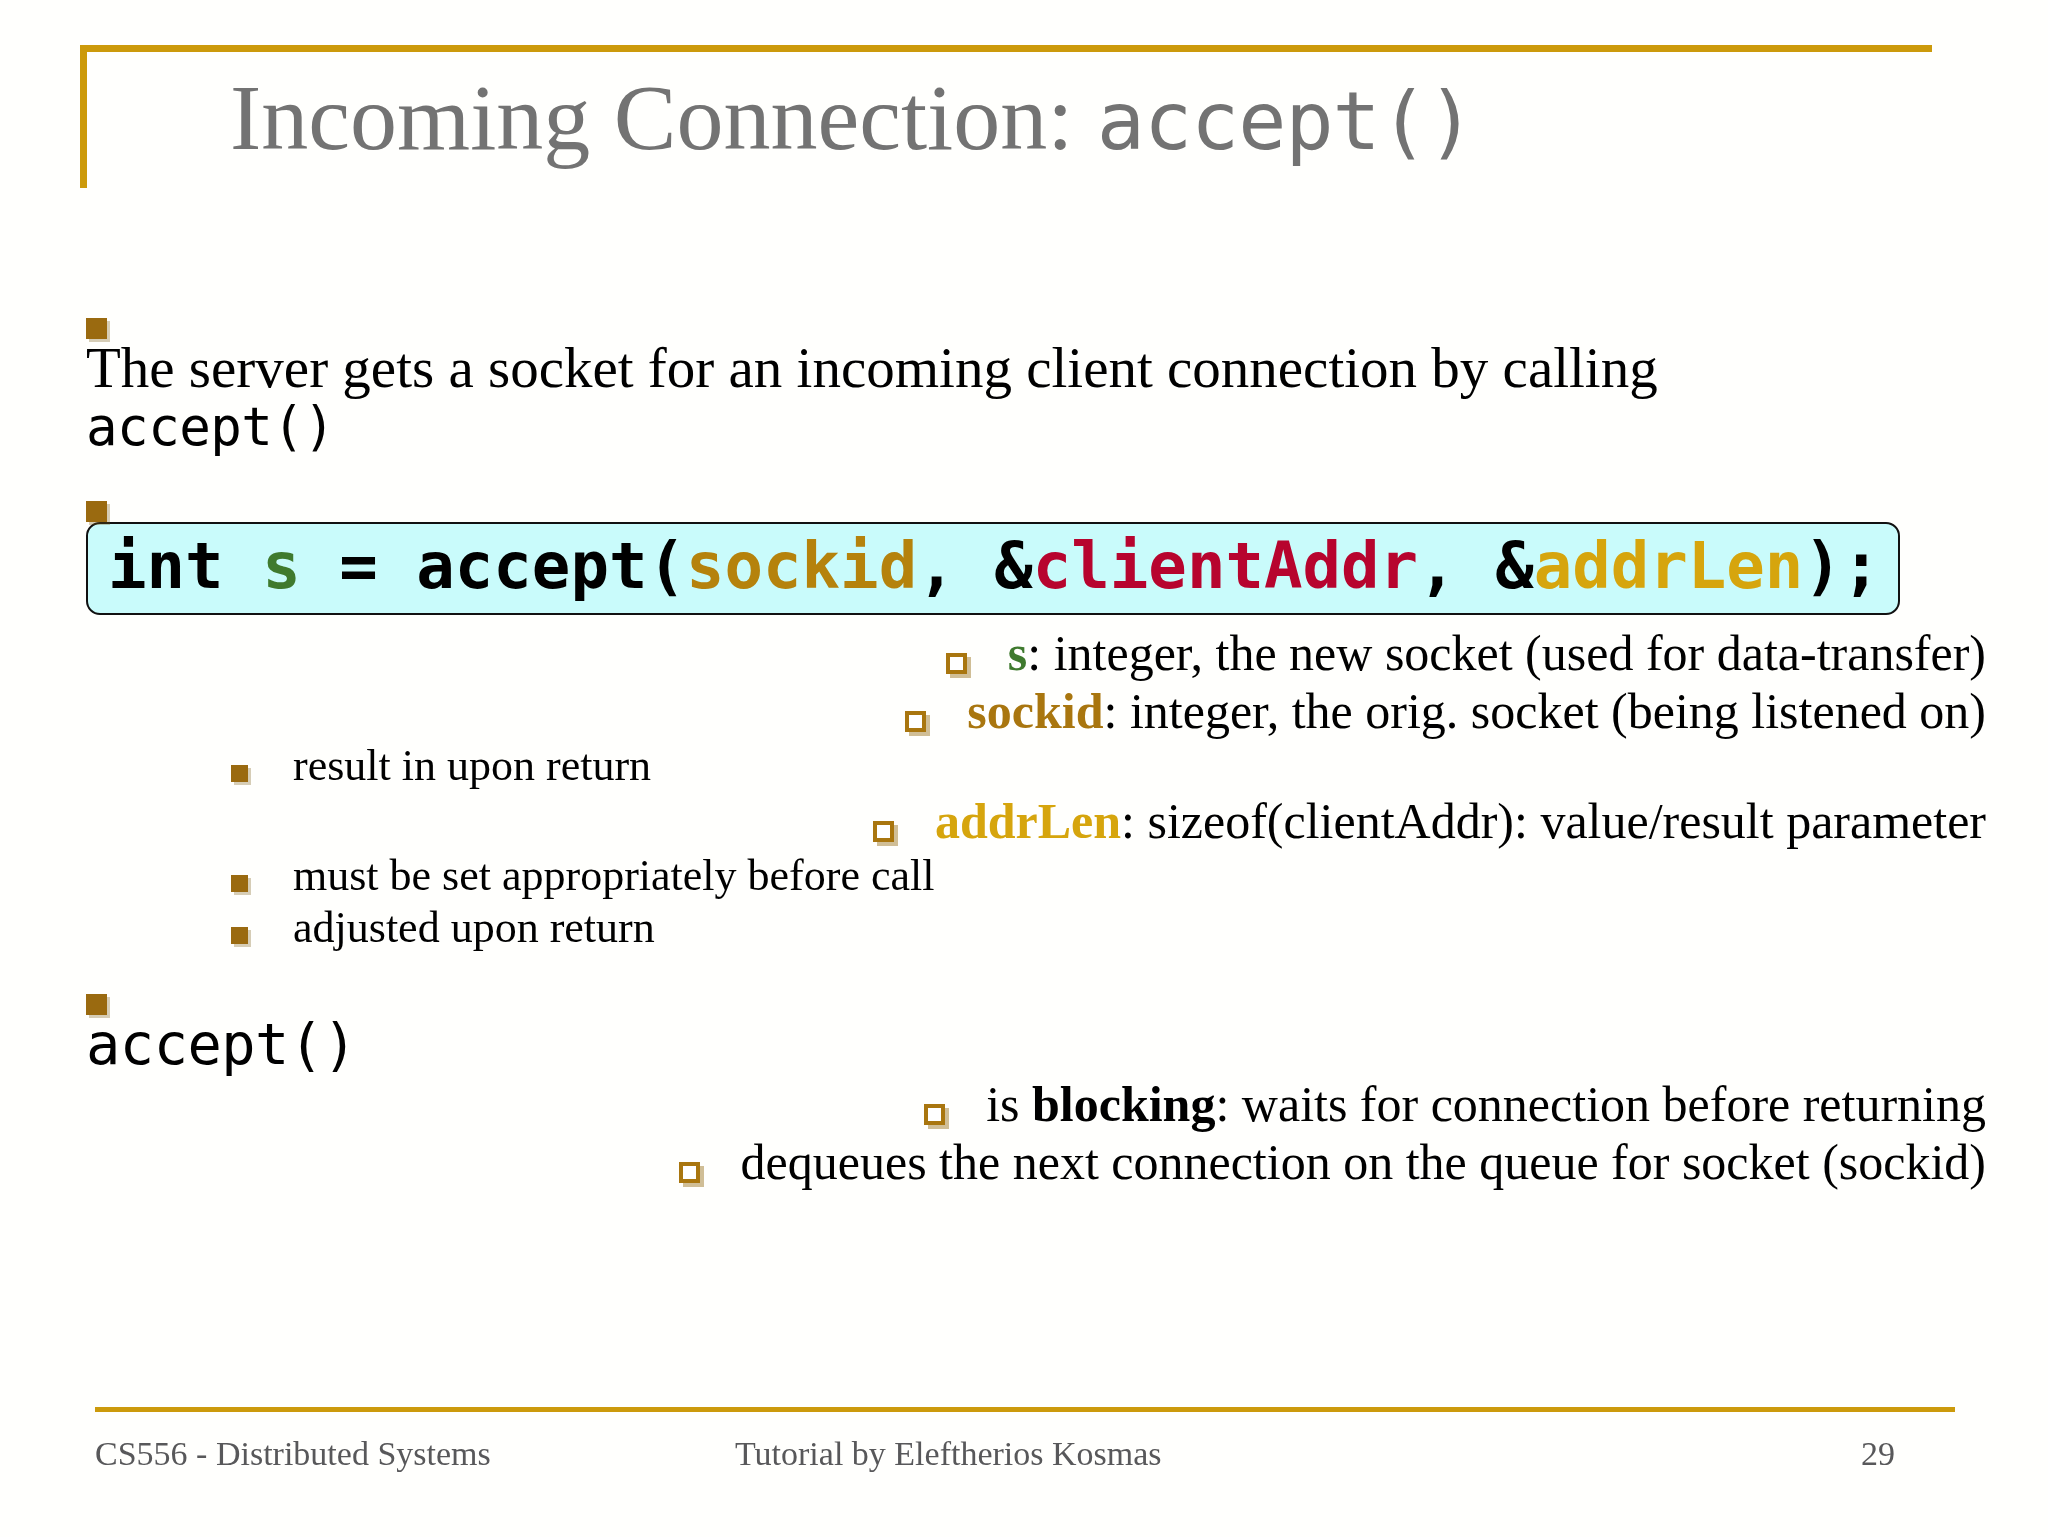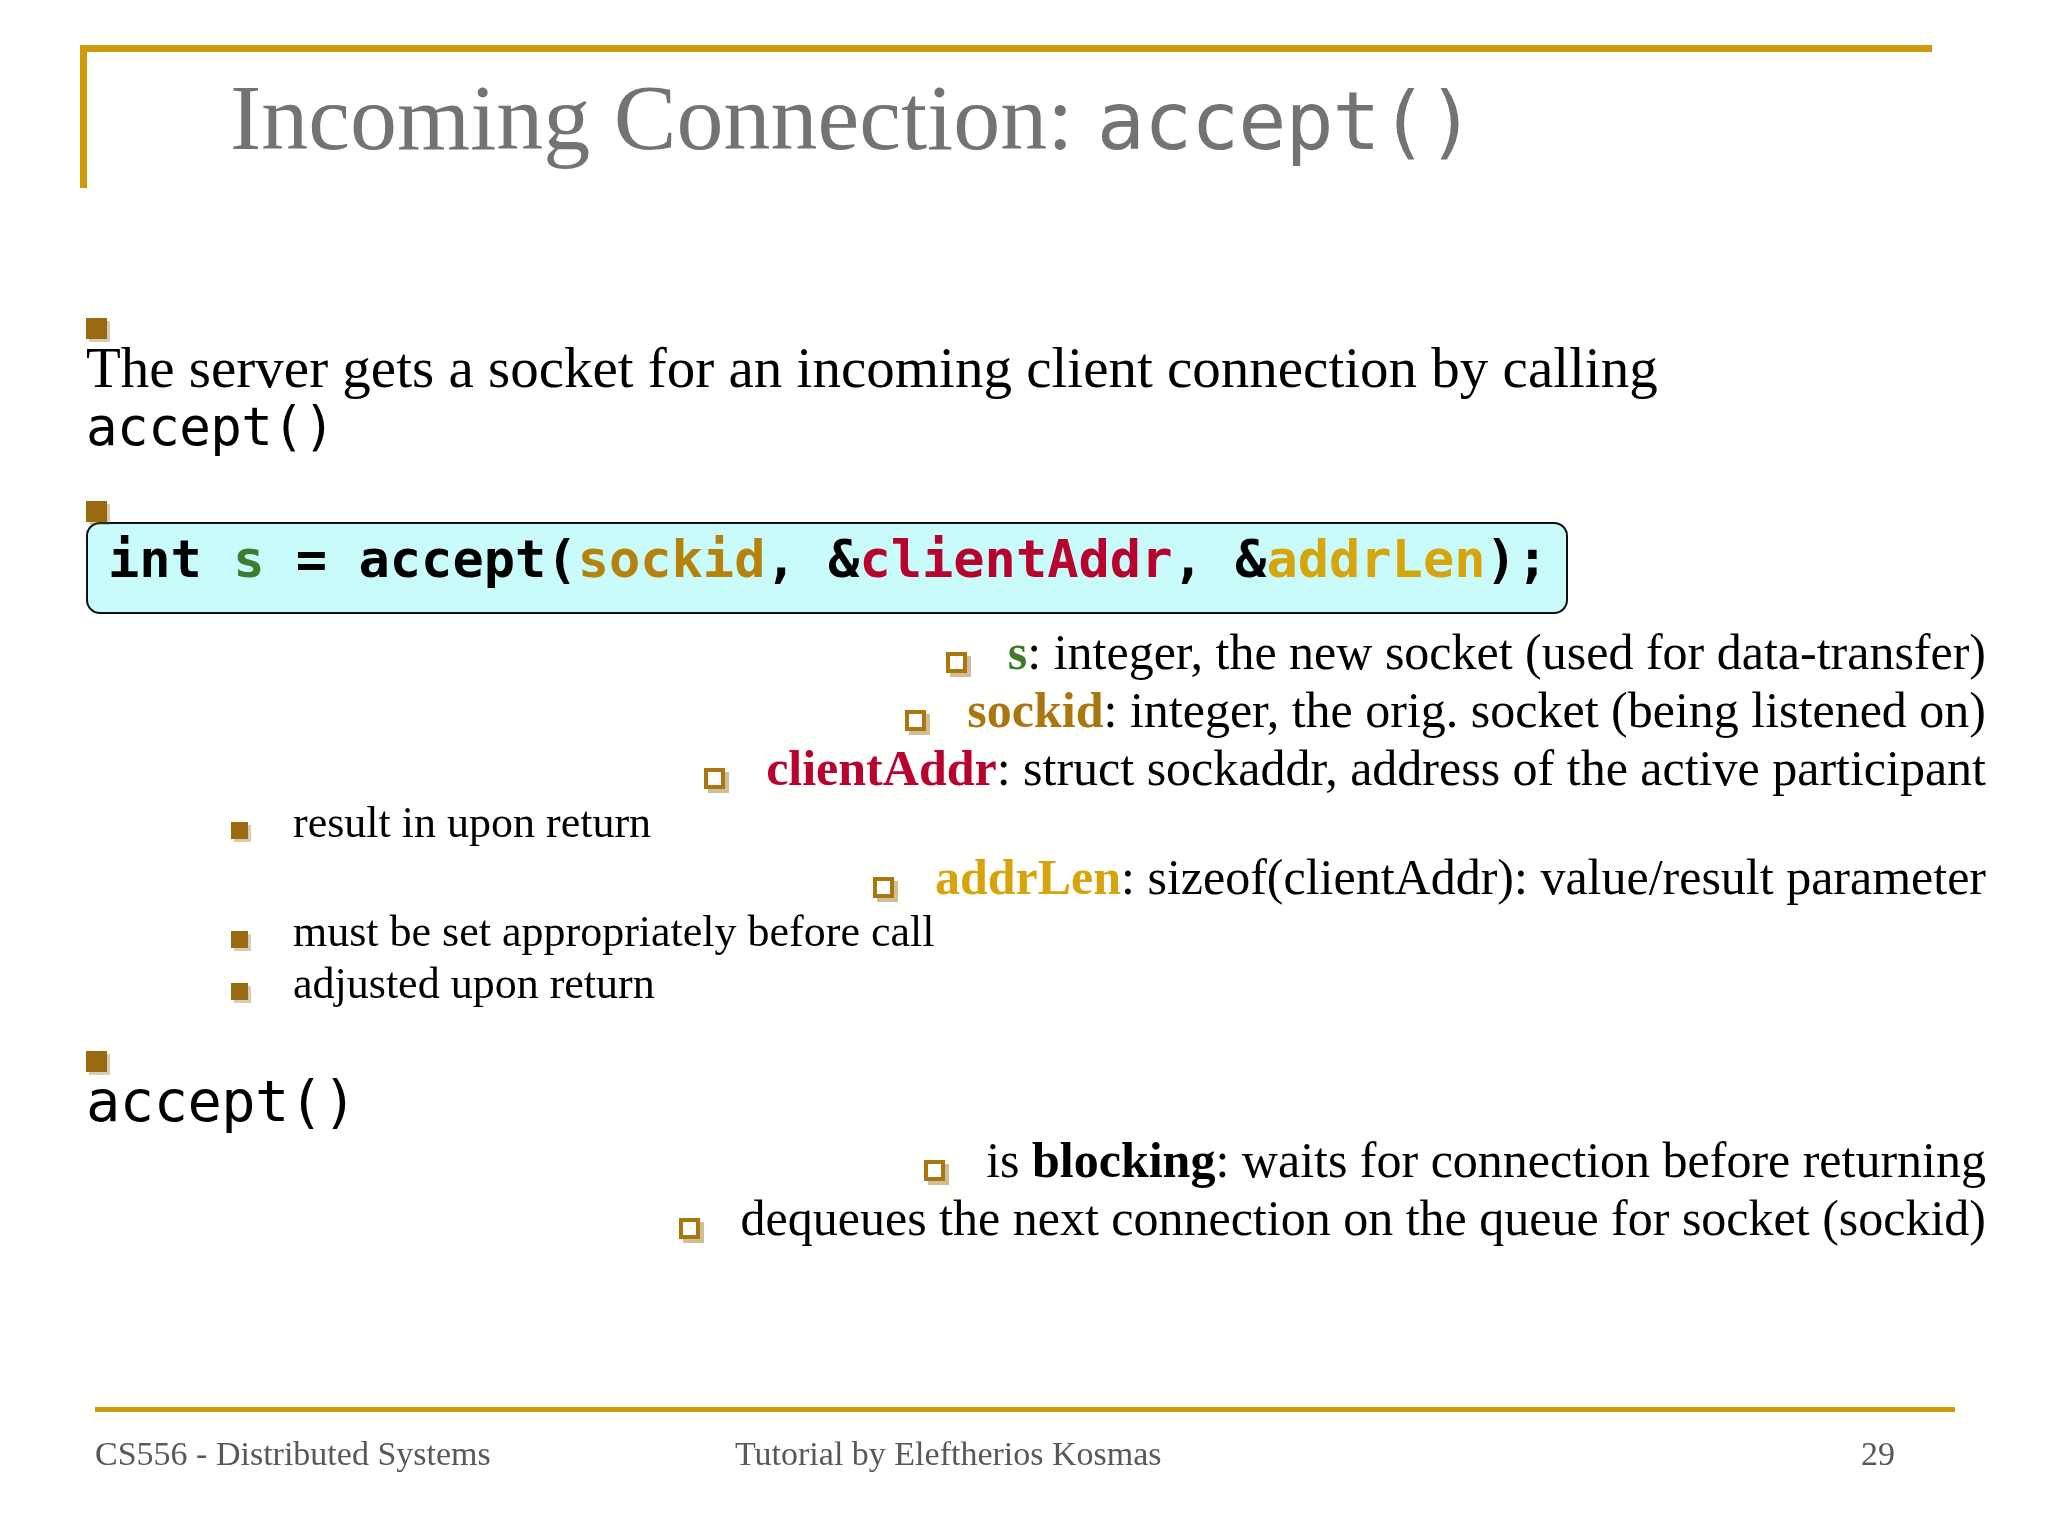--- a/index.html
+++ b/index.html
@@ -132,24 +132,24 @@
   }
 
   
   .coderow { margin-top: 10px; margin-bottom: 12px; }
   .coderow .bul { width: 55px; padding-top: 36px; }
   .codebox {
     display: inline-block;
     background: #c9fbfb;
     border: 2px solid #111111;
     border-radius: 14px;
-    padding: 6px 18px 22px 20px;
+    padding: 6px 18px 10px 20px;
     font-family: "DejaVu Sans Mono", "Liberation Mono", monospace;
     font-weight: bold;
-    font-size: 52px;
+    font-size: 64px;
     line-height: 1.14;
     white-space: nowrap;
     letter-spacing: 0px;
     color: #000000;
   }
   .c-black  { color: #000000; }
   .c-green  { color: #3f7a2e; }
   .c-ochre  { color: #b5820c; }
   .c-crimson{ color: #b7042e; }
   .c-gold   { color: #d6a50d; }
@@ -220,27 +220,20 @@
     </div>
 
     <div class="row lvl2">
       <div class="bulpad"></div>
       <div class="bul">
           <div class="sq2"></div>
         </div>
       <div class="txt"><span class="k-ochre bold">sockid</span><span>: integer, the orig. socket (being listened on)</span></div>
     </div>
 
-    <div class="row lvl2">
-      <div class="bulpad"></div>
-      <div class="bul">
-          <div class="sq2"></div>
-        </div>
-      <div class="txt"><span class="k-crimson bold">clientAddr</span><span>: struct sockaddr, address of the active participant</span></div>
-    </div>
 
     <div class="row lvl3">
       <div class="bulpad"></div>
       <div class="bul">
           <div class="sq3"></div>
         </div>
       <div class="txt">result in upon return</div>
     </div>
 
     <div class="row lvl2">

